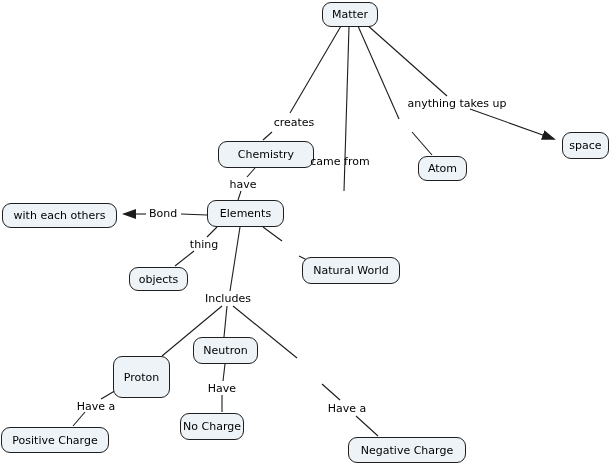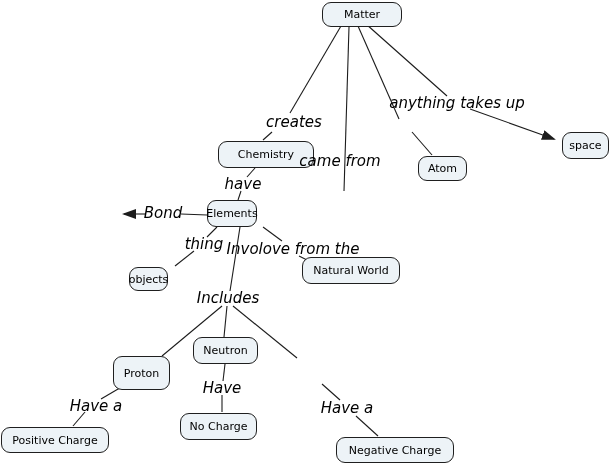--- a/index.html
+++ b/index.html
@@ -27,25 +27,24 @@
     align-items: center;
     justify-content: center;
     font-size: 11px;
     color: var(--text, #000000);
     white-space: nowrap;
     cursor: pointer;
   }
   .edge-label {
     position: absolute;
     transform: translate(-50%, -50%);
-    font-size: 15px;
+    font-size: 11px;
     color: var(--text, #000000);
     white-space: nowrap;
     cursor: pointer;
-    font-style: italic;
   }
 </style>
 </head>
 <body>
 
 <div class="canvas">
 
   <svg class="connectors" viewBox="0 0 614 467" xmlns="http://www.w3.org/2000/svg">
     <defs>
       <marker id="arrow" markerUnits="userSpaceOnUse" markerWidth="14" markerHeight="10" refX="12" refY="5" orient="auto">
@@ -84,38 +83,38 @@
     <line x1="130" y1="382" x2="101" y2="399"></line>
     <line x1="85" y1="412" x2="73" y2="426"></line>
 
     <line x1="225" y1="364" x2="223" y2="381"></line>
     <line x1="222" y1="395" x2="222" y2="412"></line>
 
     <line x1="322" y1="384" x2="340" y2="400"></line>
     <line x1="356" y1="416" x2="378" y2="436"></line>
   </svg>
 
-  <div class="node" style="left:322px; top:2px;   width:80px;  height:25px">Matter</div>
+  <div class="node" style="left:322px; top:2px;   width:56px;  height:25px">Matter</div>
   <div class="node" style="left:218px; top:141px; width:96px;  height:27px">Chemistry</div>
   <div class="node" style="left:562px; top:132px; width:47px;  height:27px">space</div>
   <div class="node" style="left:418px; top:156px; width:49px;  height:25px">Atom</div>
-  <div class="node" style="left:207px; top:200px; width:50px;  height:27px">Elements</div>
-  <div class="node" style="left:129px; top:267px; width:39px;  height:24px">objects</div>
+  <div class="node" style="left:2px;   top:203px; width:115px; height:25px">with each others</div>
+  <div class="node" style="left:207px; top:200px; width:77px;  height:27px">Elements</div>
+  <div class="node" style="left:129px; top:267px; width:59px;  height:24px">objects</div>
   <div class="node" style="left:302px; top:257px; width:98px;  height:27px">Natural World</div>
-  <div class="node" style="left:113px; top:356px; width:57px;  height:34px">Proton</div>
+  <div class="node" style="left:113px; top:356px; width:57px;  height:42px">Proton</div>
   <div class="node" style="left:193px; top:337px; width:65px;  height:27px">Neutron</div>
   <div class="node" style="left:1px;   top:427px; width:108px; height:26px">Positive Charge</div>
-  <div class="node" style="left:180px; top:413px; width:77px;  height:27px">No Charge</div>
-  <div class="node" style="left:336px; top:437px; width:118px; height:26px">Negative Charge</div>
+  <div class="node" style="left:180px; top:413px; width:64px;  height:27px">No Charge</div>
+  <div class="node" style="left:348px; top:437px; width:118px; height:26px">Negative Charge</div>
 
   <div class="edge-label" style="left:294px; top:122px">creates</div>
   <div class="edge-label" style="left:340px; top:161px">came from</div>
   <div class="edge-label" style="left:457px; top:103px">anything takes up</div>
   <div class="edge-label" style="left:243px; top:184px">have</div>
   <div class="edge-label" style="left:163px; top:213px">Bond</div>
   <div class="edge-label" style="left:204px; top:244px">thing</div>
-  <div class="edge-label" style="left:293px; top:249px">Involove from the</div>
   <div class="edge-label" style="left:228px; top:298px">Includes</div>
   <div class="edge-label" style="left:96px;  top:406px">Have a</div>
   <div class="edge-label" style="left:222px; top:388px">Have</div>
   <div class="edge-label" style="left:347px; top:408px">Have a</div>
 
 </div>
 
 </body></html>

